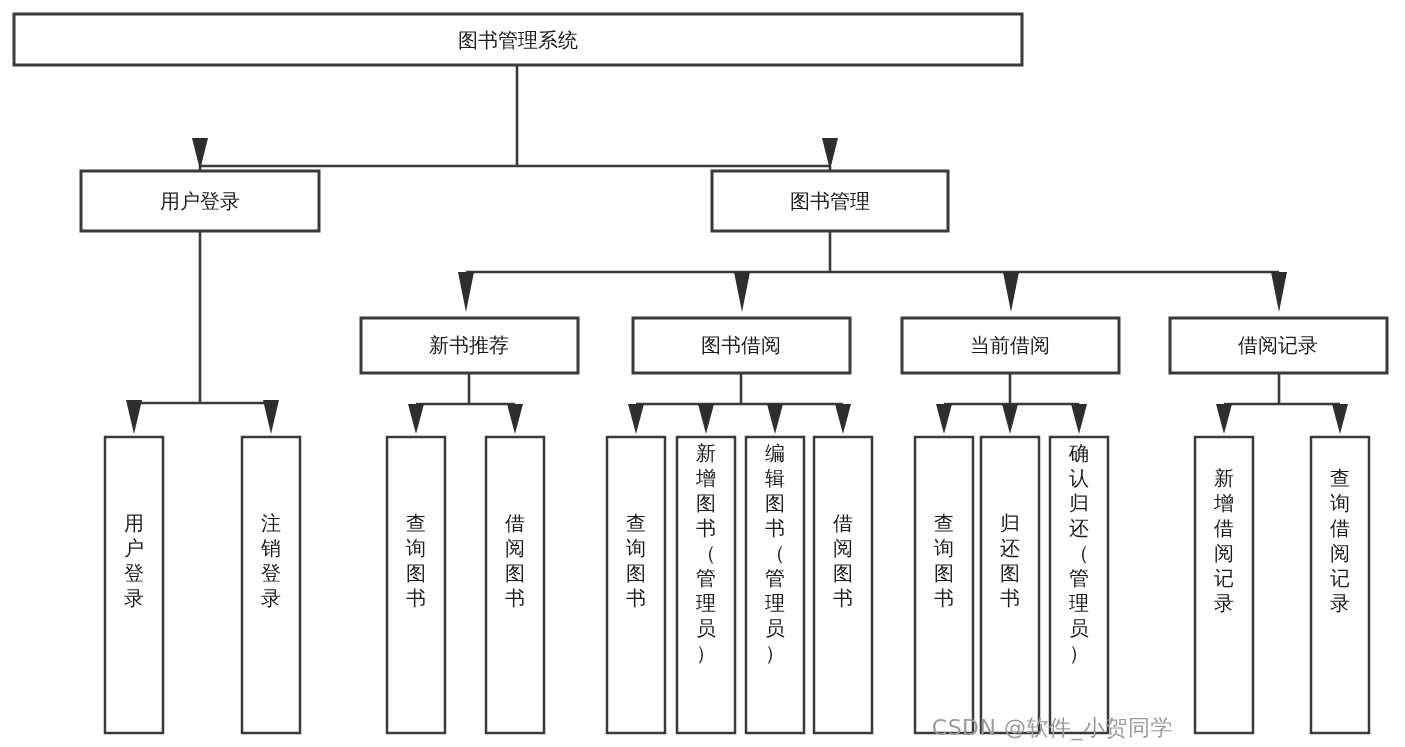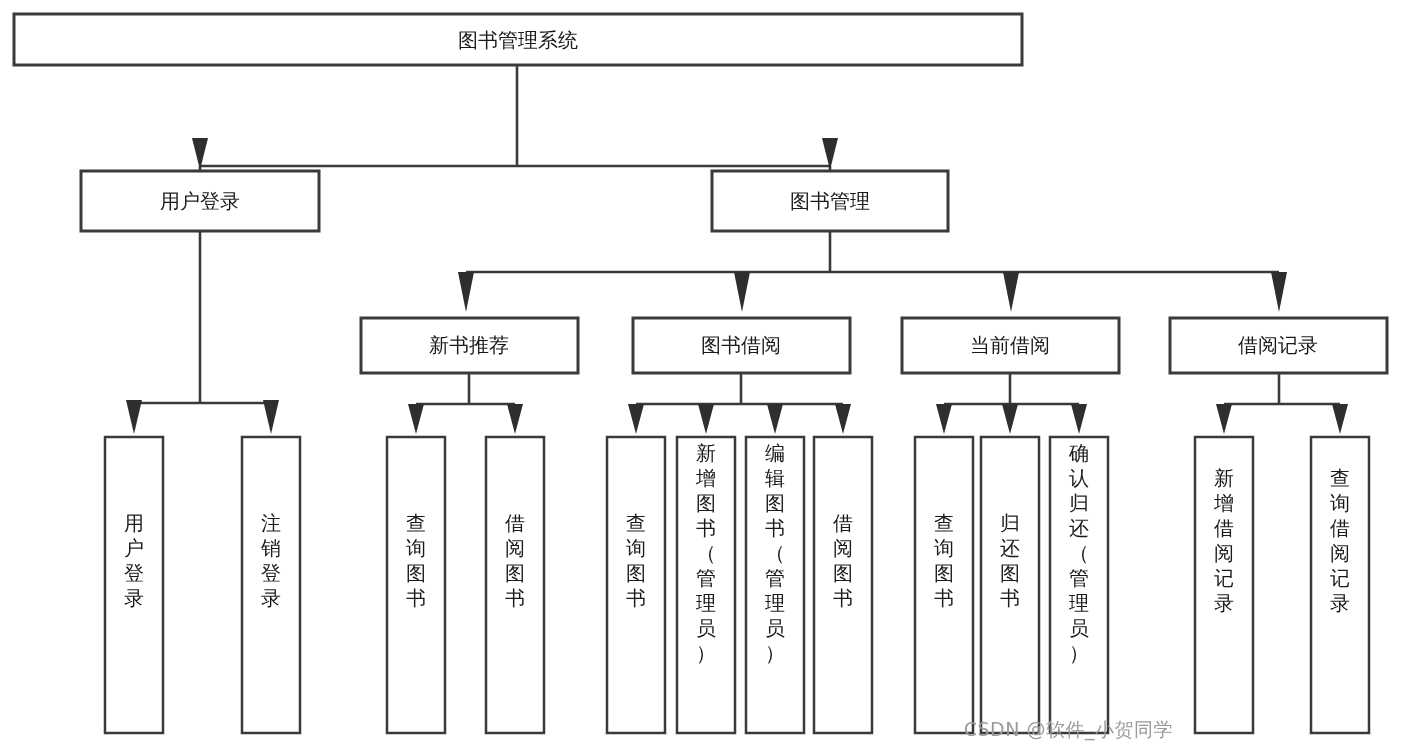--- a/index.html
+++ b/index.html
@@ -57,21 +57,21 @@
     font-family: "DejaVu Sans", "Liberation Sans", sans-serif;
     font-size: 20px;
     fill: #1a1a1a;
     text-anchor: middle;
   }
   .watermark {
     position: absolute;
     right: 8px;
     bottom: 4px;
     font-family: "DejaVu Sans", "Liberation Sans", sans-serif;
-    font-size: 19px;
+    font-size: 22px;
     color: #9a9a9a;
     white-space: nowrap;
     letter-spacing: 0.5px;
   }
 </style>
 </head>
 <body>
 
 <div id="diagram-root">
 

